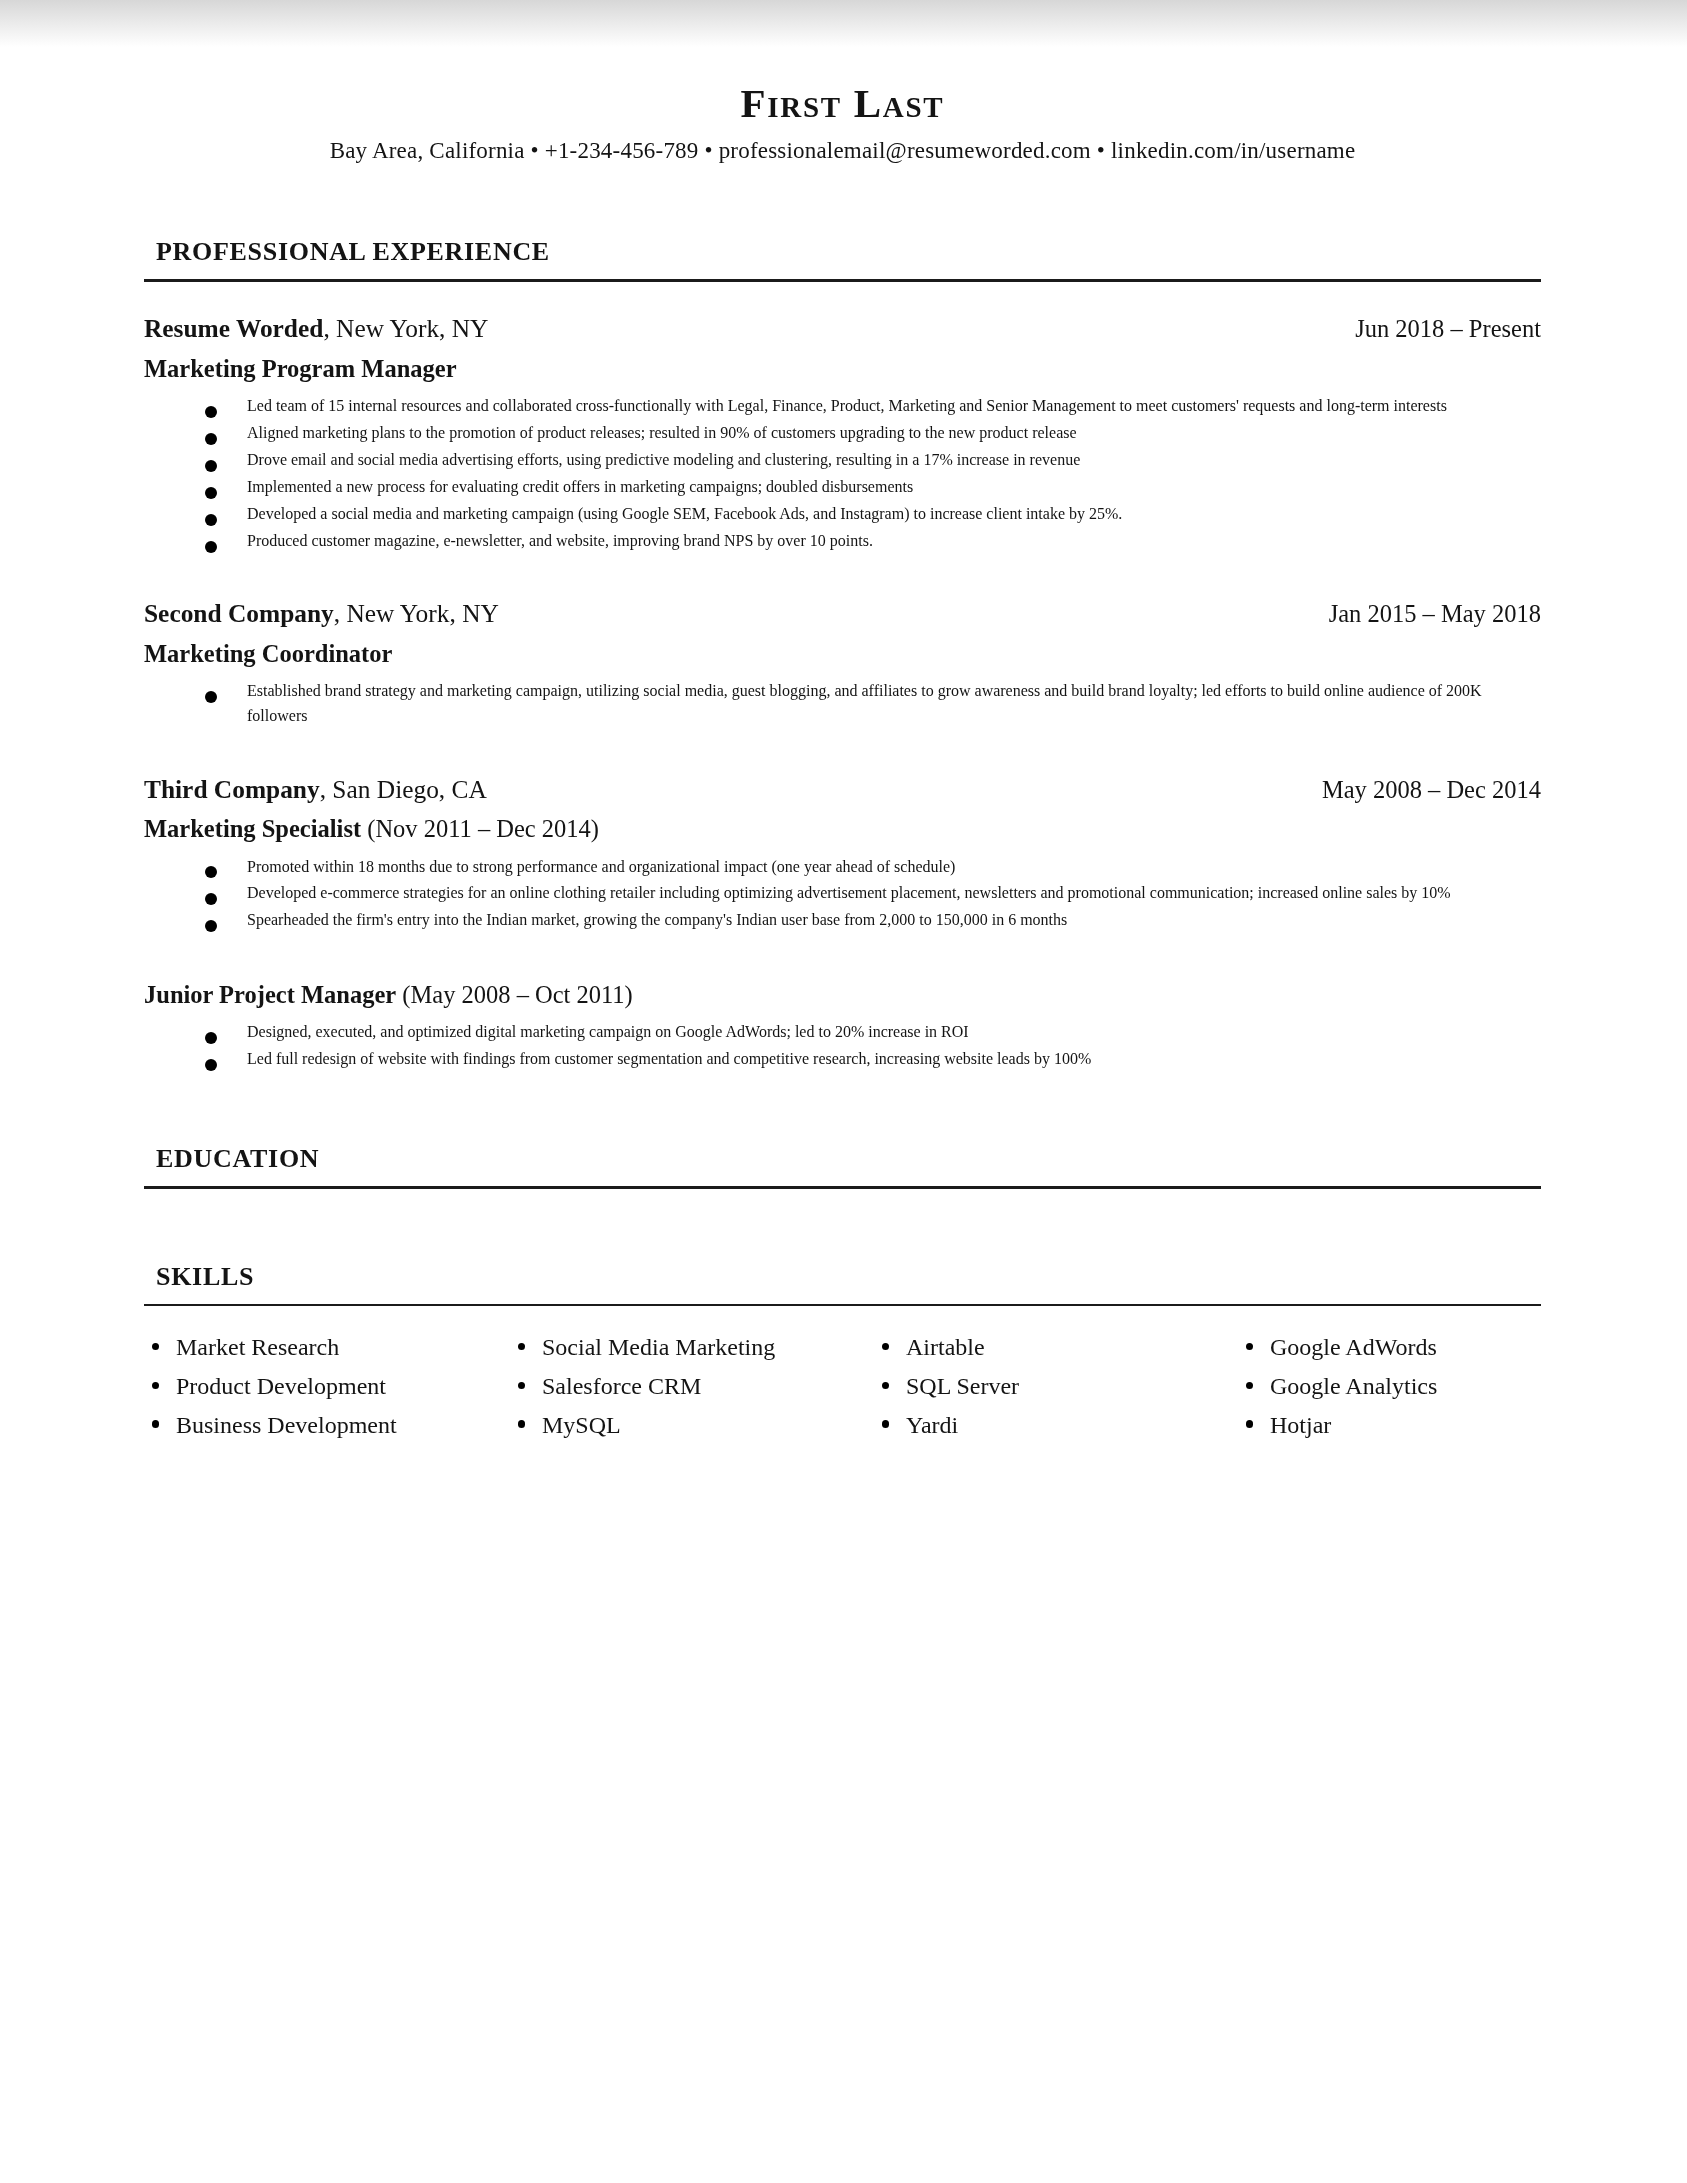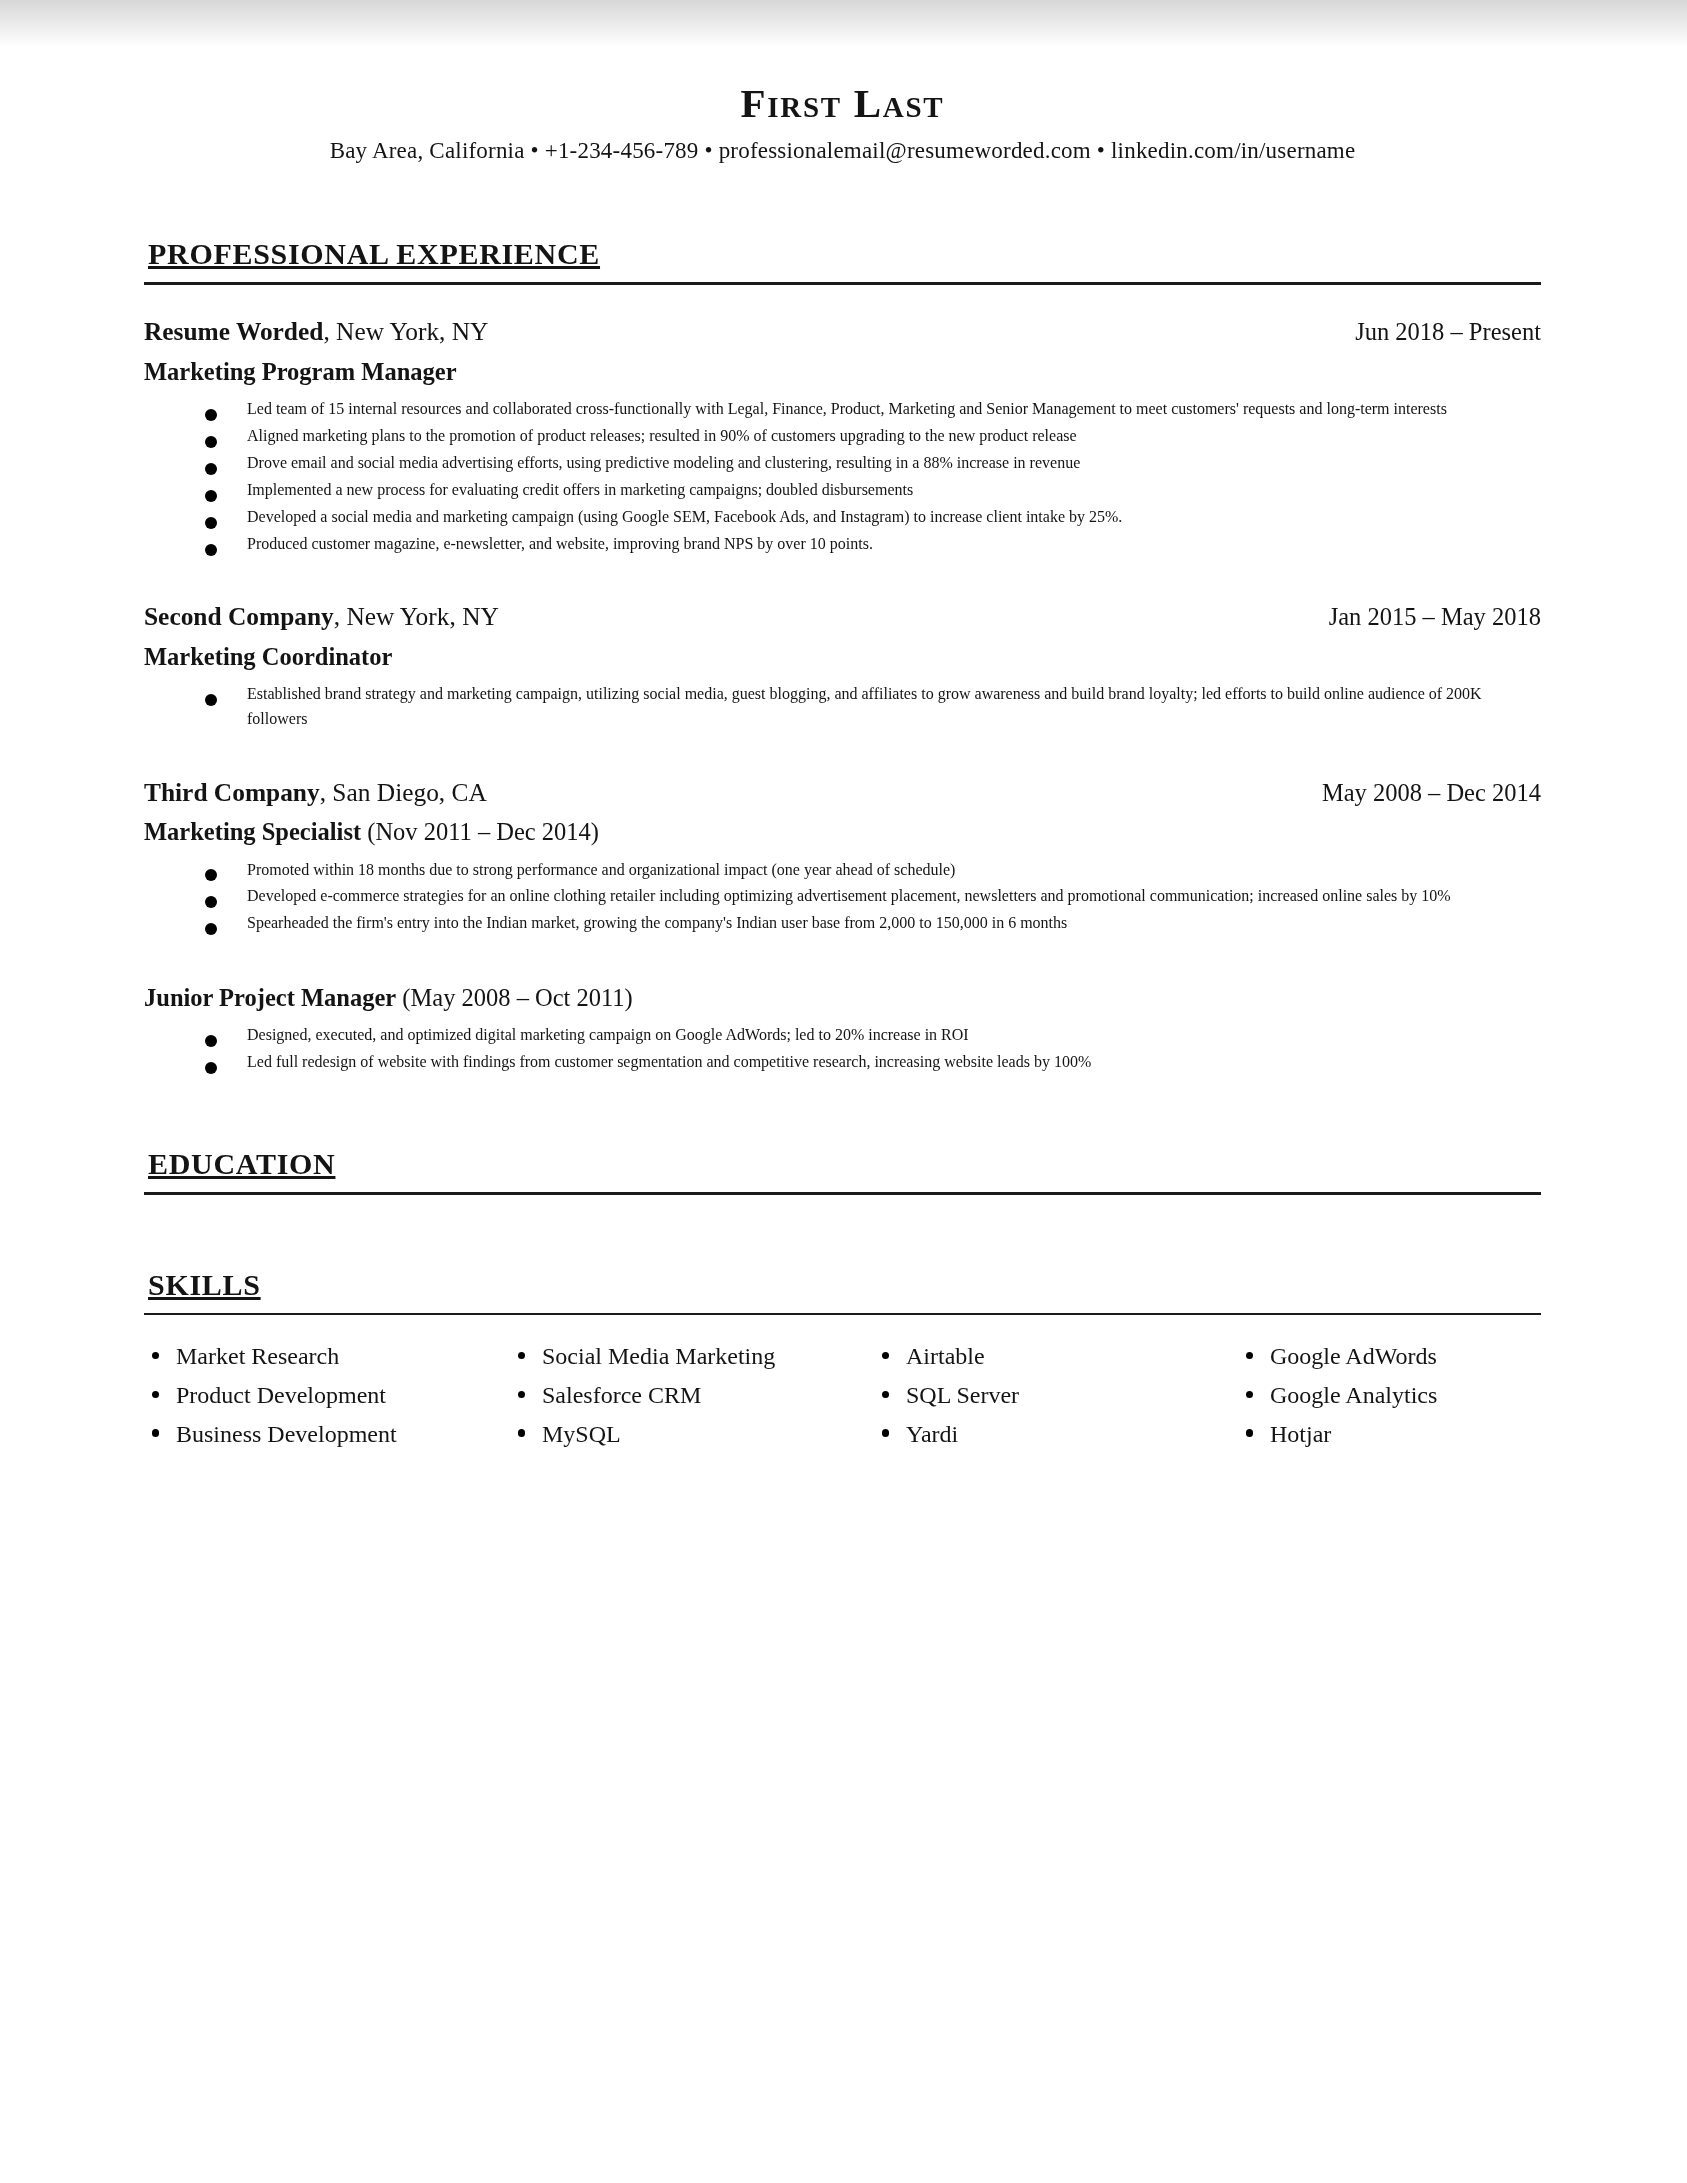--- a/index.html
+++ b/index.html
@@ -32,25 +32,24 @@
   }
   .contact {
     text-align: center;
     font-size: 23px;
     margin-top: 12px;
     letter-spacing: 0.2px;
   }
   
   .section { margin-top: 73px; }
   .sec-title {
-    margin: 4px;
-    font-size: 30px;
+    margin: 12px;
+    font-size: 26px;
     font-weight: bold;
     letter-spacing: 0.7px;
-    text-decoration: underline;
   }
   .rule { height: 2.5px; background: #1b1b1b; margin-top: 11px; }
   
   .job { margin-top: 30.5px; }
   .job ~ .job { margin-top: 44px; }
   .job-head {
     display: flex;
     justify-content: space-between;
     align-items: baseline;
     font-size: 25.4px;
@@ -128,21 +127,21 @@
         </div>
         <div class="job-dates">Jun 2018 – Present</div>
       </div>
       <div class="role-block">
         <div class="role-line">
           <span class="role-title">Marketing Program Manager</span><span class="role-period"></span>
         </div>
         <ul class="bullets">
           <li>Led team of 15 internal resources and collaborated cross-functionally with Legal, Finance, Product, Marketing and Senior Management to meet customers' requests and long-term interests</li>
           <li>Aligned marketing plans to the promotion of product releases; resulted in 90% of customers upgrading to the new product release</li>
-          <li>Drove email and social media advertising efforts, using predictive modeling and clustering, resulting in a 88% increase in revenue</li>
+          <li>Drove email and social media advertising efforts, using predictive modeling and clustering, resulting in a 17% increase in revenue</li>
           <li>Implemented a new process for evaluating credit offers in marketing campaigns; doubled disbursements</li>
           <li>Developed a social media and marketing campaign (using Google SEM, Facebook Ads, and Instagram) to increase client intake by 25%.</li>
           <li>Produced customer magazine, e-newsletter, and website, improving brand NPS by over 10 points.</li>
         </ul>
       </div>
     </div>
 
     <div class="job">
       <div class="job-head">
         <div>

